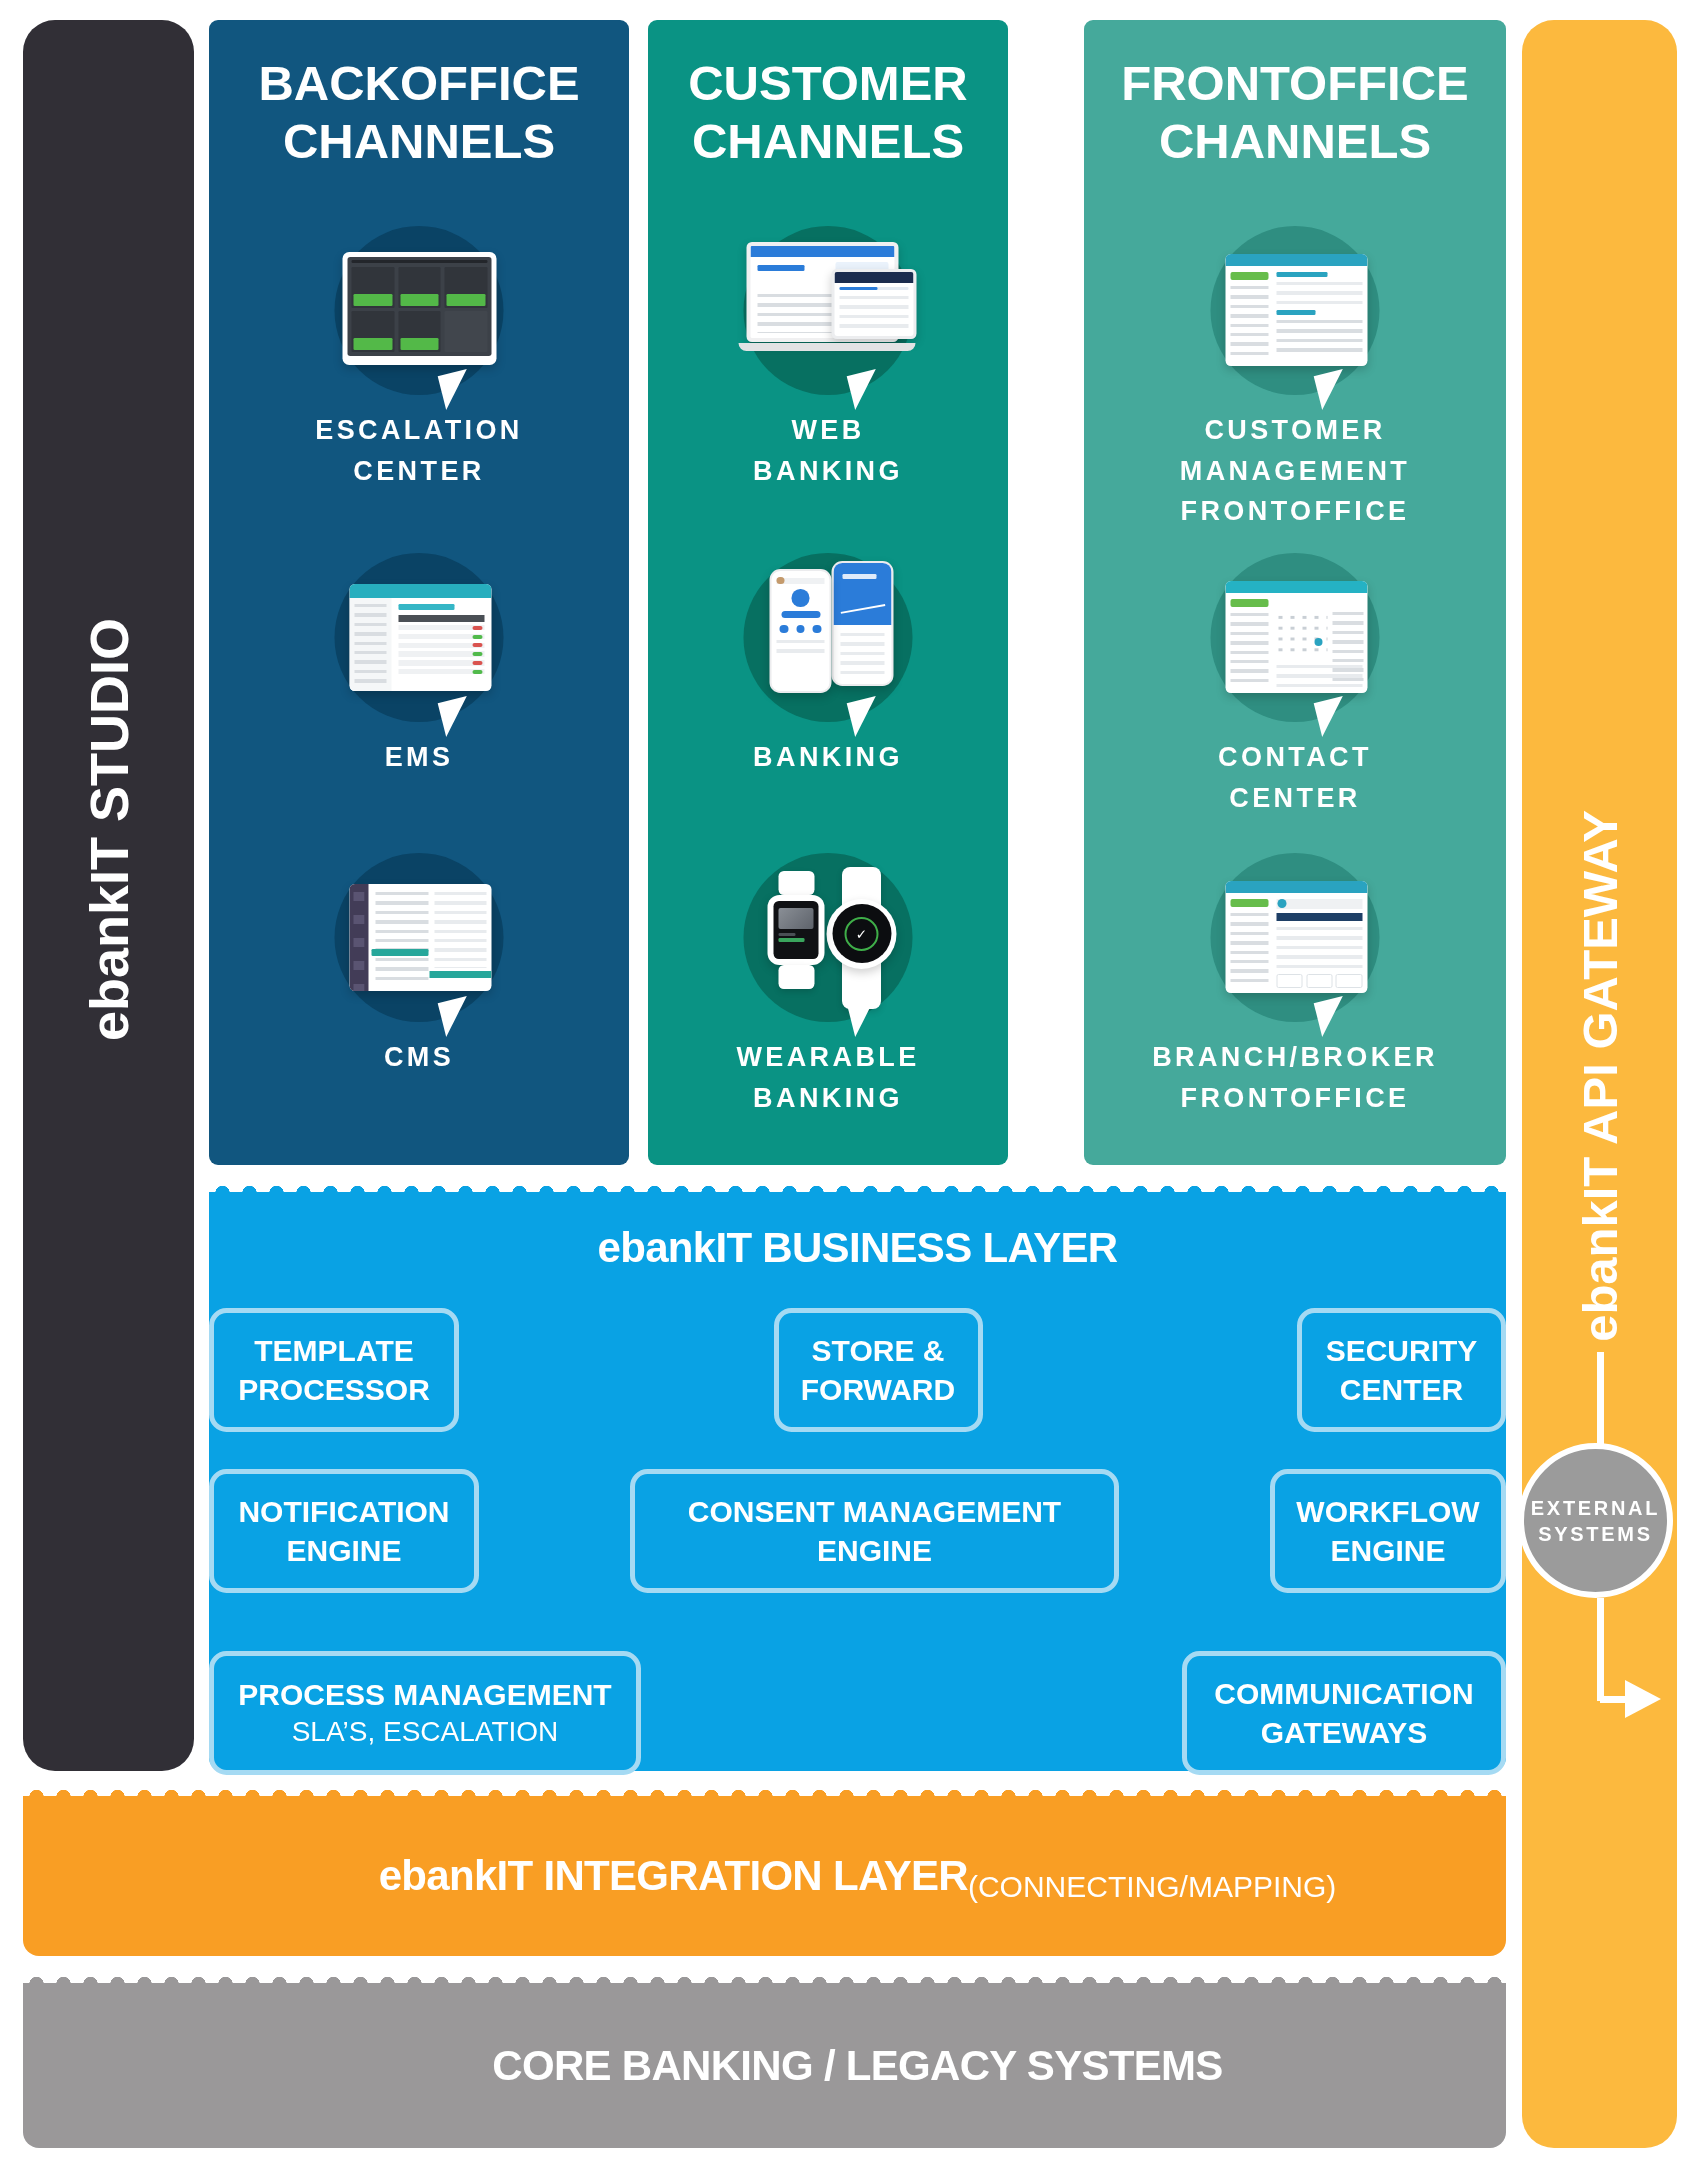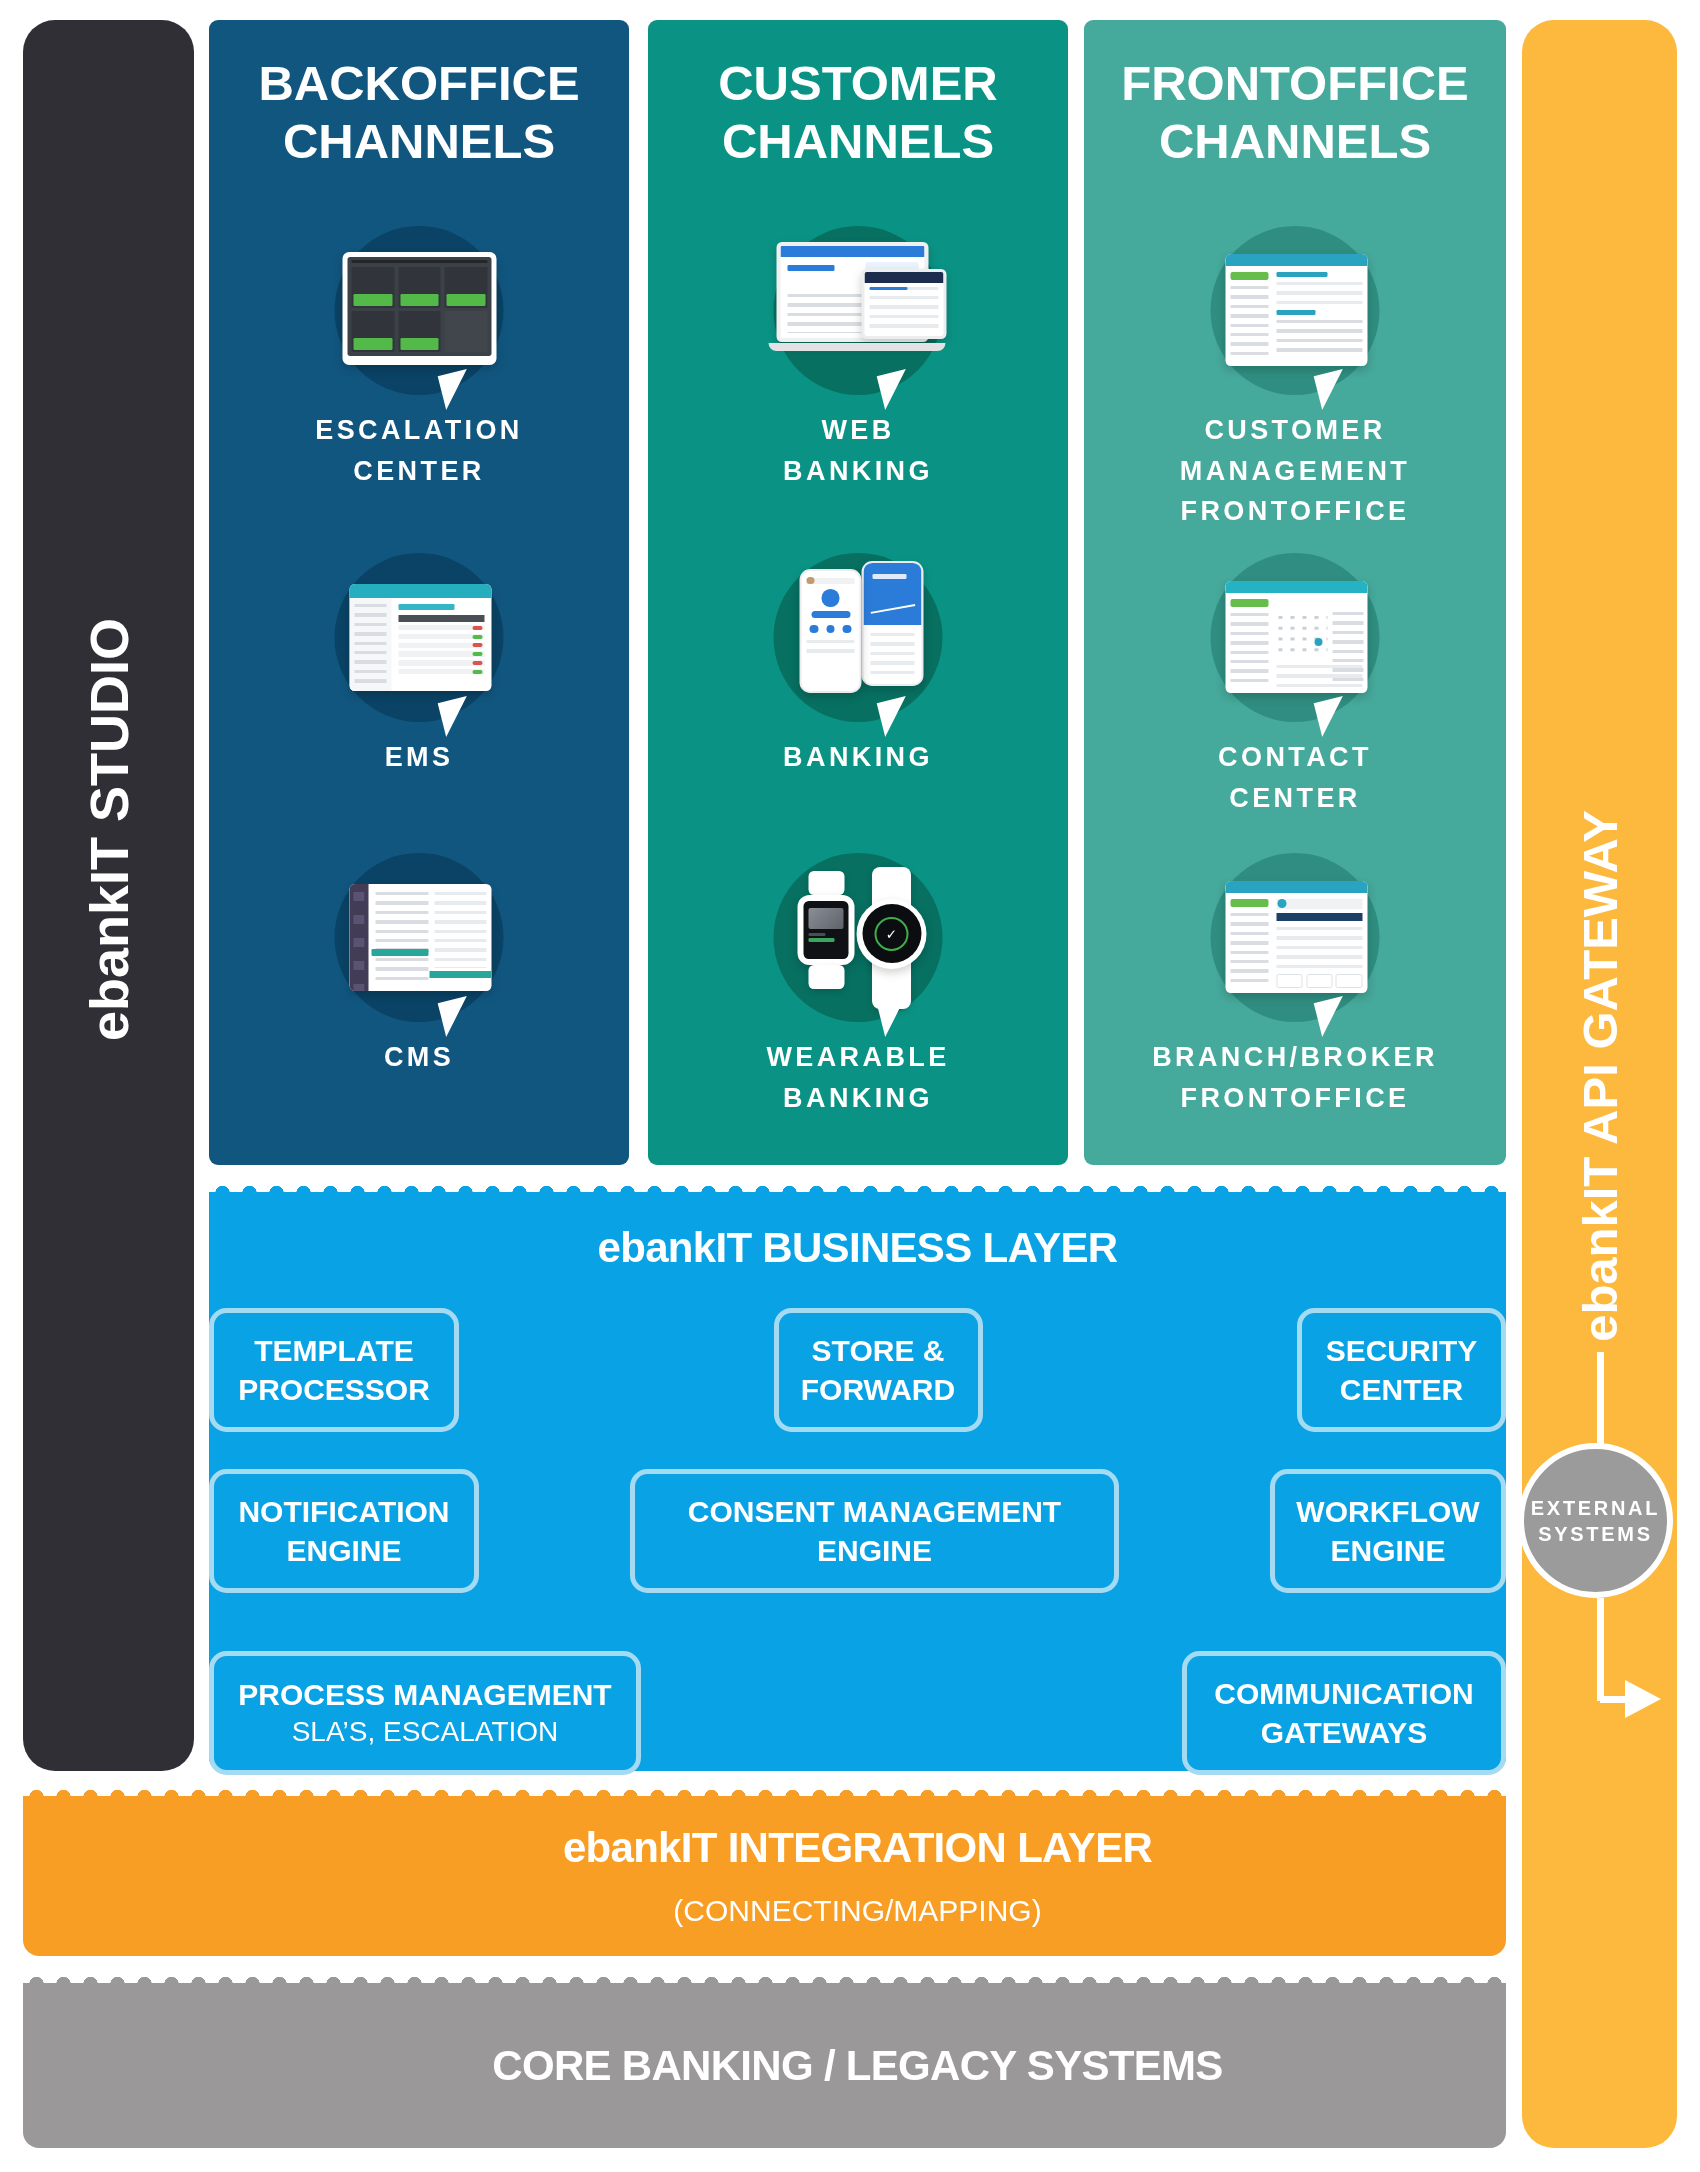--- a/index.html
+++ b/index.html
@@ -30,21 +30,21 @@
   .gw-line.h1{left:78px;top:1676px;width:27px;height:6.7px;}
   .gw-arrowhead{position:absolute;left:103px;top:1660px;width:0;height:0;
     border-left:36px solid #fff;border-top:19px solid transparent;border-bottom:19px solid transparent;}
   .ext-circle{position:absolute;left:-4px;top:1423px;width:155px;height:155px;border-radius:50%;
     background:var(--extcircle);border:6.7px solid #fff;display:flex;flex-direction:column;
     align-items:center;justify-content:center;color:#fff;font-weight:700;font-size:20px;letter-spacing:2.7px;line-height:1.3;}
 
   
   .column{position:absolute;top:20px;height:1145px;border-radius:9px;color:#fff;}
   .col-backoffice{left:209px;width:420px;background:var(--backoffice);}
-  .col-customer{left:648px;width:420px;background:var(--customer);}
+  .col-customer{left:648px;width:360px;background:var(--customer);}
   .col-frontoffice{left:1084px;width:422px;background:var(--frontoffice);}
   .col-title{position:absolute;top:35px;left:0;right:0;text-align:center;font-size:49px;font-weight:800;line-height:1.18;}
   .col-title span{display:block;}
 
   .item-visual{position:absolute;left:50%;transform:translateX(-50%);width:169px;height:169px;}
   .item-visual .circle{position:absolute;inset:0;border-radius:50%;}
   .col-backoffice .circle{background:var(--backoffice-dark);}
   .col-customer .circle{background:var(--customer-dark);}
   .col-frontoffice .circle{background:var(--frontoffice-dark);}
   .iv-1{top:206px;} .iv-2{top:533px;} .iv-3{top:833px;}
@@ -171,21 +171,21 @@
   .biz-row-3{top:459px;gap:28px;}
   .biz-box{height:124px;border:5.4px solid var(--boxborder);border-radius:17.5px;display:flex;flex-direction:column;
     align-items:center;justify-content:center;font-size:30px;font-weight:800;line-height:1.3;text-align:center;}
   .biz-box span{display:block;}
   .bb-w370{width:250px;} .bb-w310{width:209px;} .bb-w400{width:270px;} .bb-w620{width:489px;}
   .bb-w350{width:236px;} .bb-w640{width:432px;} .bb-w480{width:324px;}
   .biz-box .sub{font-weight:400;font-size:28px;}
 
   .integration-layer{left:23px;top:1796px;width:1483px;height:160px;background:var(--integration);
     border-radius:0 0 16px 16px;--bump:var(--integration);}
-  .int-inner{position:absolute;left:186px;width:1297px;top:0;bottom:0;display:flex;flex-direction:column;
+  .int-inner{position:absolute;left:186px;width:1297px;top:0;bottom:0;display:flex;flex-direction:row;
     align-items:center;justify-content:center;}
   .int-title{font-size:42px;font-weight:800;letter-spacing:-0.7px;}
   .int-sub{font-size:30px;font-weight:400;margin-top:22px;}
 
   .core-layer{left:23px;top:1983px;width:1483px;height:165px;background:var(--core);
     border-radius:0 0 16px 16px;--bump:var(--core);}
   .core-inner{position:absolute;left:186px;width:1297px;top:0;bottom:0;display:flex;align-items:center;justify-content:center;}
   .core-title{font-size:42px;font-weight:800;letter-spacing:-0.7px;}
 </style>
 </head>

